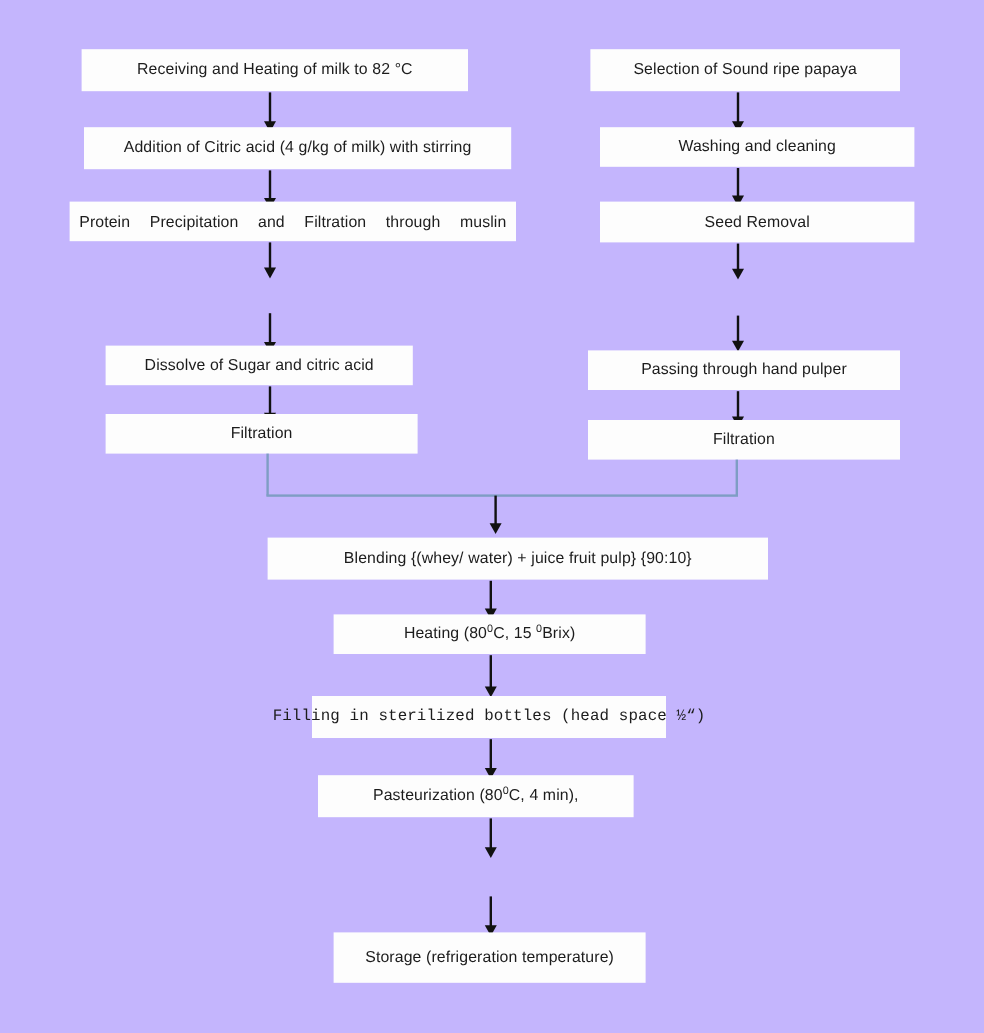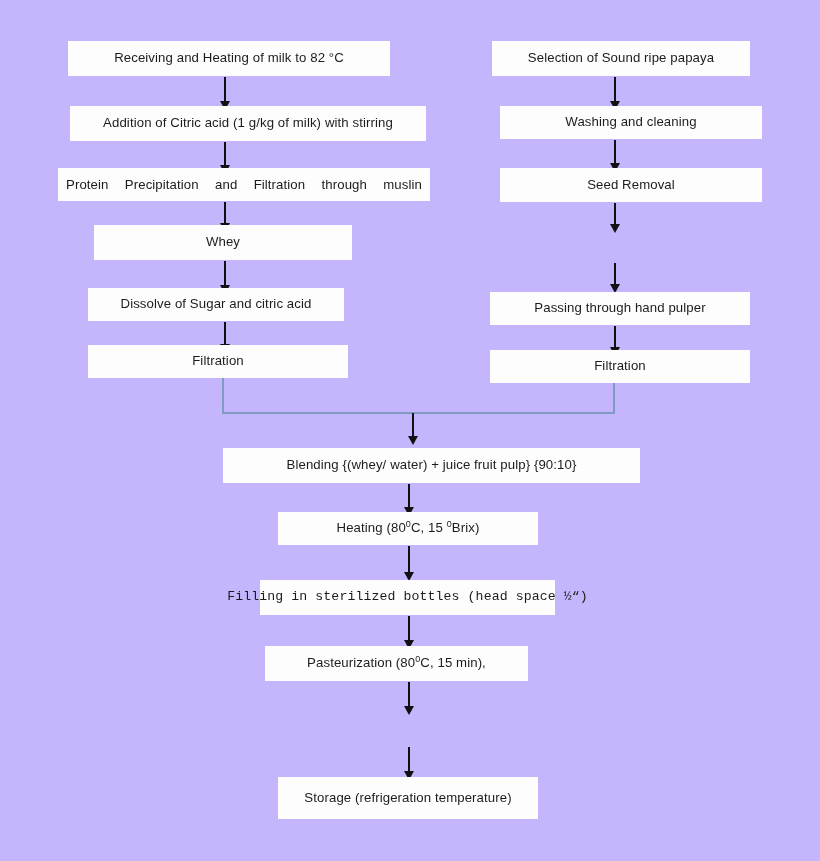--- a/index.html
+++ b/index.html
@@ -87,37 +87,36 @@
 
 <div id="canvas">
 
   <div class="node" style="left:68px; top:41px; width:322px; height:35px;">Receiving and Heating of milk to 82 °C</div>
 
   <div class="arrow" style="left:208px; top:77px; width:34px; height:33px;">
     <div class="shaft" style="height:25px;"></div>
     <div class="head"></div>
   </div>
 
-  <div class="node" style="left:70px; top:106px; width:356px; height:35px;">Addition of Citric acid (1 g/kg of milk) with stirring</div>
+  <div class="node" style="left:70px; top:106px; width:356px; height:35px;">Addition of Citric acid (4 g/kg of milk) with stirring</div>
 
   <div class="arrow" style="left:208px; top:142px; width:34px; height:32px;">
     <div class="shaft" style="height:24px;"></div>
     <div class="head"></div>
   </div>
 
   <div class="node justify" style="left:58px; top:168px; width:372px; height:33px;">
     <span>Protein Precipitation and Filtration through muslin</span>
   </div>
 
   <div class="arrow" style="left:208px; top:202px; width:34px; height:30px;">
     <div class="shaft" style="height:22px;"></div>
     <div class="head"></div>
   </div>
 
-  <div class="node" style="left:94px; top:225px; width:258px; height:35px;">Whey</div>
 
   <div class="arrow" style="left:208px; top:261px; width:34px; height:33px;">
     <div class="shaft" style="height:25px;"></div>
     <div class="head"></div>
   </div>
 
   <div class="node" style="left:88px; top:288px; width:256px; height:33px;">Dissolve of Sugar and citric acid</div>
 
   <div class="arrow" style="left:208px; top:322px; width:34px; height:31px;">
     <div class="shaft" style="height:23px;"></div>
@@ -188,21 +187,21 @@
   </div>
 
   <div class="node" style="left:260px; top:580px; width:295px; height:35px;font-family:Liberation Mono, monospace;">Filling in sterilized bottles (head space ½“)</div>
 
   <div class="arrow" style="left:392px; top:616px; width:34px; height:33px;">
     <div class="shaft" style="height:25px;"></div>
     <div class="head"></div>
   </div>
 
   <div class="node" style="left:265px; top:646px; width:263px; height:35px;">
-    <span><span>Pasteurization (80</span><sup>0</sup><span>C, 15 min),</span></span>
+    <span><span>Pasteurization (80</span><sup>0</sup><span>C, 4 min),</span></span>
   </div>
 
   <div class="arrow" style="left:392px; top:682px; width:34px; height:33px;">
     <div class="shaft" style="height:25px;"></div>
     <div class="head"></div>
   </div>
 
 
   <div class="arrow" style="left:392px; top:747px; width:34px; height:33px;">
     <div class="shaft" style="height:25px;"></div>

